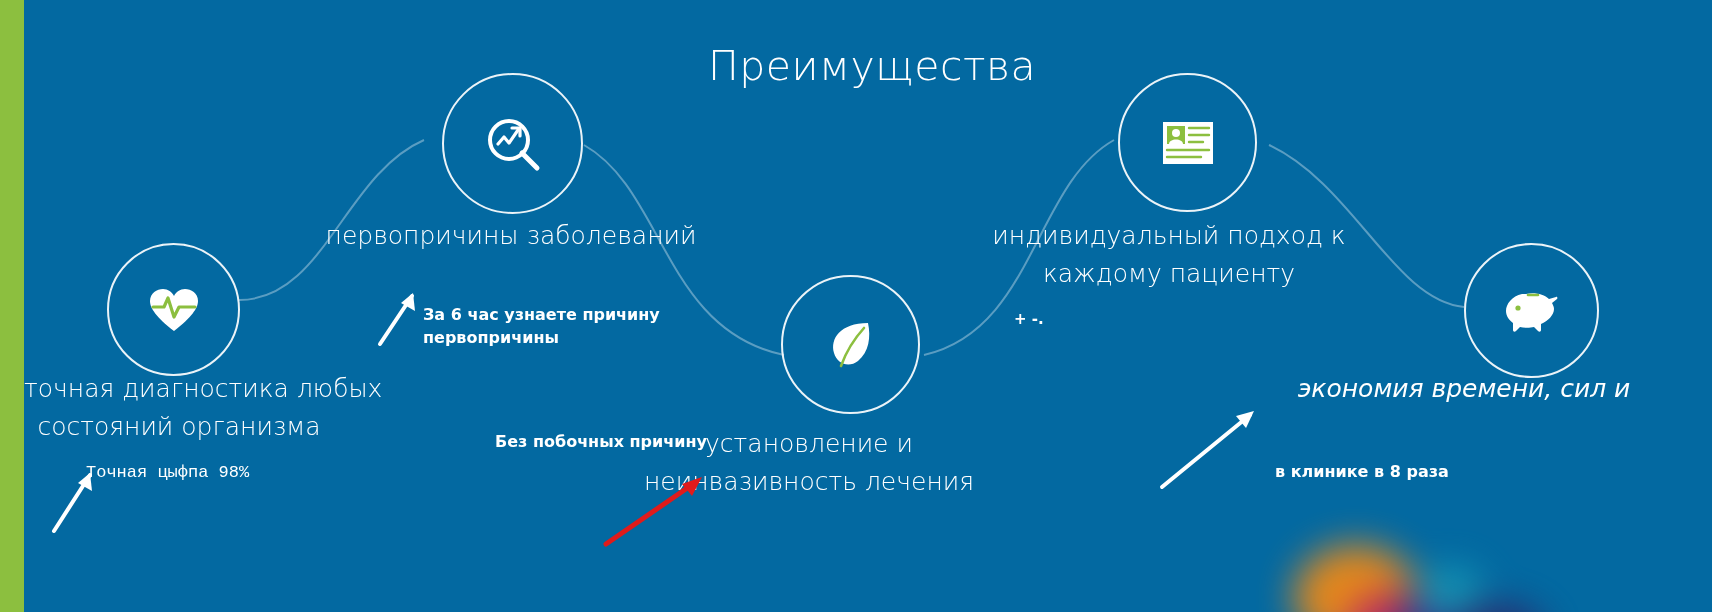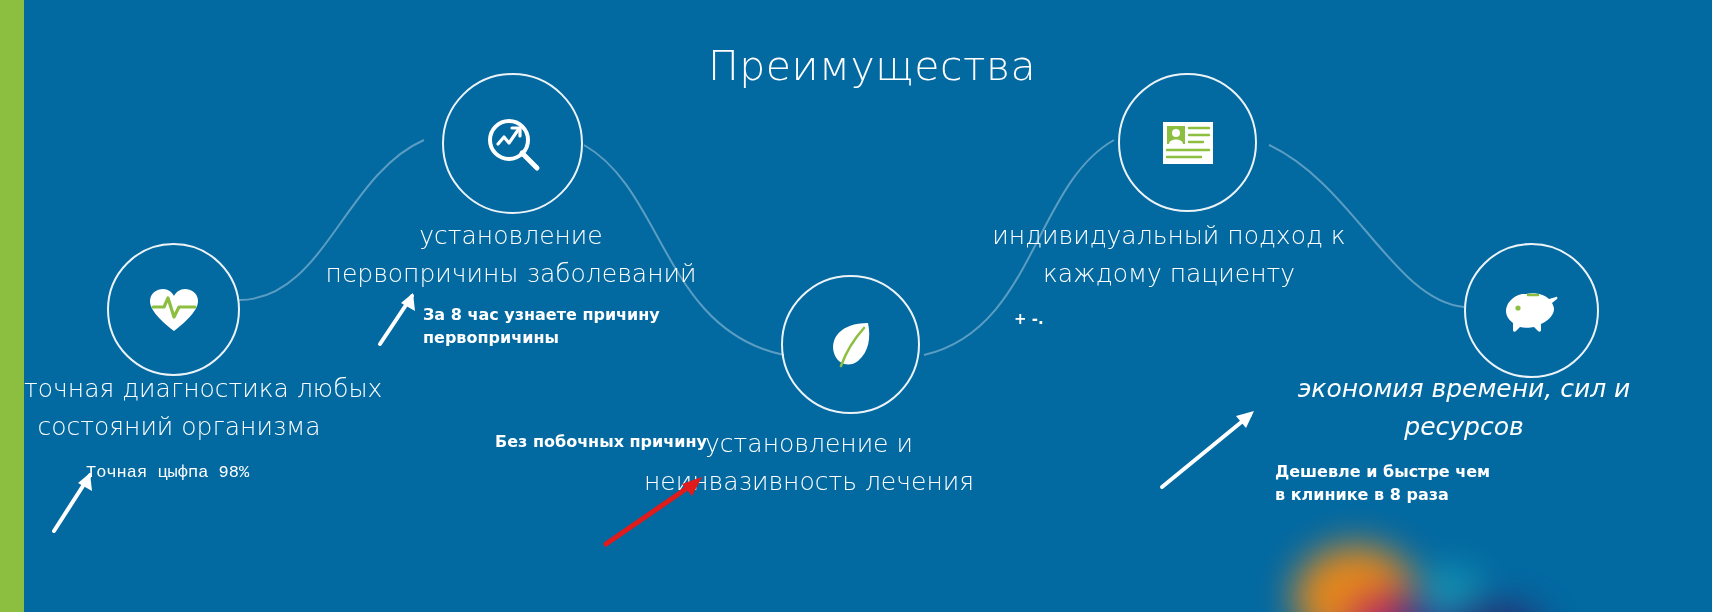--- a/index.html
+++ b/index.html
@@ -118,21 +118,20 @@
     <span>
       <svg width="56" height="56" viewBox="0 0 56 56">
         <circle cx="24" cy="24" r="19" fill="none" stroke="#ffffff" stroke-width="4"></circle>
         <path d="M37 37 L52 52" stroke="#ffffff" stroke-width="5" stroke-linecap="round"></path>
         <path d="M13 28 L19 21 L24 27 L33 14" fill="none" stroke="#ffffff" stroke-width="3.2" stroke-linecap="round" stroke-linejoin="round"></path>
         <path d="M27 12 H35 V20" fill="none" stroke="#ffffff" stroke-width="3.2" stroke-linecap="round" stroke-linejoin="round"></path>
       </svg>
     </span>
   </div>
   <div class="caption" style="left:297px; top:217px; width:380px;">
-    <div>установление</div>
     <div>первопричины заболеваний</div>
   </div>
 
   <div class="node" style="left:757px; top:275px; width:139px; height:139px;">
     <span>
       <svg width="46" height="52" viewBox="0 0 46 52">
         <path d="M40 4 C 12 4, 2 20, 6 34 C 9 45, 21 49, 30 42
                  C 41 33, 43 18, 40 4 Z" fill="#ffffff"></path>
         <path d="M36 9 C 26 20, 18 33, 13 47" fill="none" stroke="#8cbf3f" stroke-width="2.6" stroke-linecap="round"></path>
       </svg>
@@ -174,58 +173,56 @@
                  C 44 33, 50 27, 50 21 C 50 19, 49 17, 48 15
                  L53 11 C 54 10, 53 8, 52 9 L45 11
                  C 40 6, 30 4, 22 6 Z" fill="#ffffff"></path>
         <circle cx="14" cy="20" r="2.6" fill="#8cbf3f"></circle>
         <path d="M24 7 L34 7" stroke="#8cbf3f" stroke-width="2.6" stroke-linecap="round"></path>
       </svg>
     </span>
   </div>
   <div class="caption" style="left:1250px; top:370px; width:380px;font-style:italic;">
     <div>экономия времени, сил и</div>
-    <div>ресурсов</div>
   </div>
 
   <svg class="arrow" style="left:22px; top:465px; width:60px; height:70px;" viewBox="0 0 60 70">
     <path d="M8 66 L44 10" stroke="#ffffff" stroke-width="4" stroke-linecap="round" fill="none"></path>
     <path d="M44 8 L46 26 L32 18 Z" fill="#ffffff"></path>
   </svg>
   <div class="annot regular" style="left:62px; top:461px;">
     <div>Точная цыфпа 98%</div>
   </div>
 
   <svg class="arrow" style="left:350px; top:288px; width:52px; height:60px;" viewBox="0 0 52 60">
     <path d="M6 56 L38 8" stroke="#ffffff" stroke-width="4" stroke-linecap="round" fill="none"></path>
     <path d="M39 5 L41 23 L27 15 Z" fill="#ffffff"></path>
   </svg>
   <div class="annot" style="left:399px; top:303px;">
-    <div>За 8 час узнаете причину</div>
+    <div>За 6 час узнаете причину</div>
     <div>первопричины</div>
   </div>
 
   <div class="annot" style="left:471px; top:430px;">
     <div>Без побочных причину</div>
   </div>
   <svg class="arrow" style="left:572px; top:470px; width:120px; height:80px;" viewBox="0 0 120 80">
     <path d="M10 74 L100 12" stroke="#e01b1b" stroke-width="5" stroke-linecap="round" fill="none"></path>
     <path d="M106 7 L86 14 L96 26 Z" fill="#e01b1b"></path>
   </svg>
 
   <div class="annot tiny" style="left:990px; top:308px;">
     <div>+ -.</div>
   </div>
 
   <svg class="arrow" style="left:1130px; top:403px; width:110px; height:90px;" viewBox="0 0 110 90">
     <path d="M8 84 L96 12" stroke="#ffffff" stroke-width="4" stroke-linecap="round" fill="none"></path>
     <path d="M100 8 L82 13 L92 25 Z" fill="#ffffff"></path>
   </svg>
   <div class="annot" style="left:1251px; top:460px;">
-    <div>Дешевле и быстре чем</div>
     <div>в клинике в 8 раза</div>
   </div>
 
   <svg id="color-blob" viewBox="0 0 300 150" aria-hidden="true">
     <ellipse cx="70" cy="95" rx="62" ry="52" fill="#f08a14"></ellipse>
     <ellipse cx="108" cy="128" rx="48" ry="38" fill="#c6275e"></ellipse>
     <ellipse cx="155" cy="120" rx="44" ry="40" fill="#3b2f86"></ellipse>
     <ellipse cx="165" cy="92" rx="32" ry="28" fill="#1596b4"></ellipse>
     <ellipse cx="210" cy="135" rx="50" ry="34" fill="#2b2b6e"></ellipse>
   </svg>

